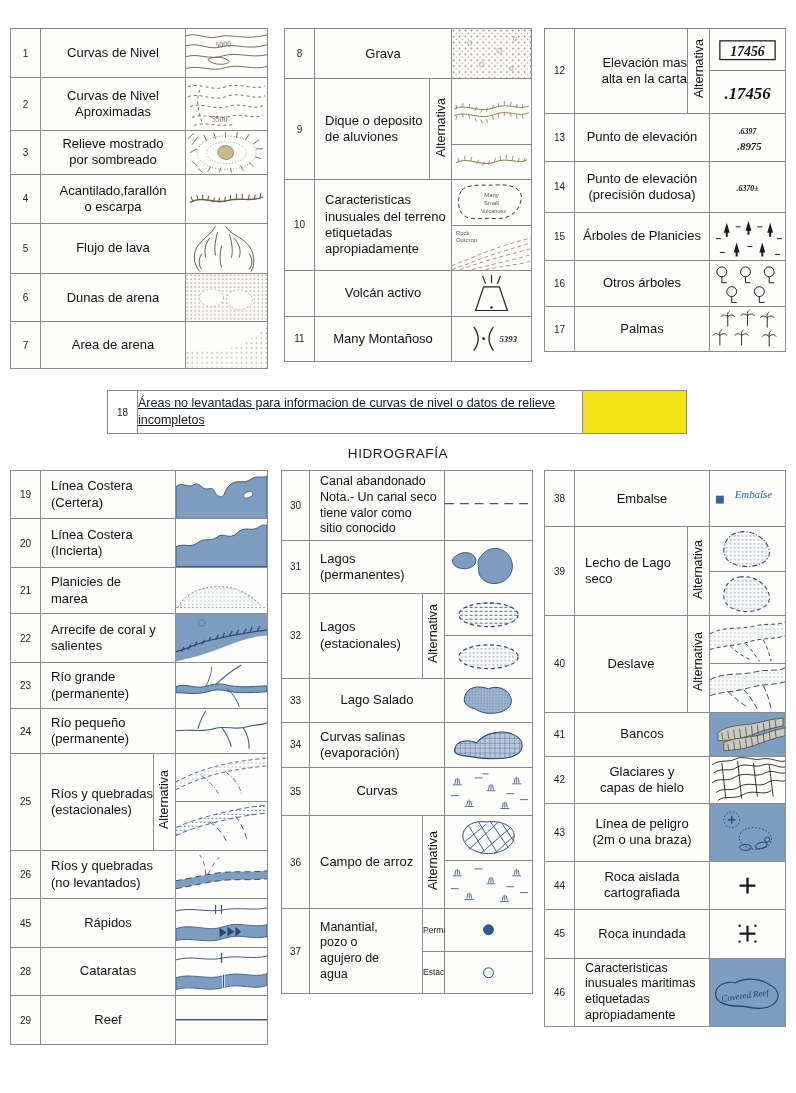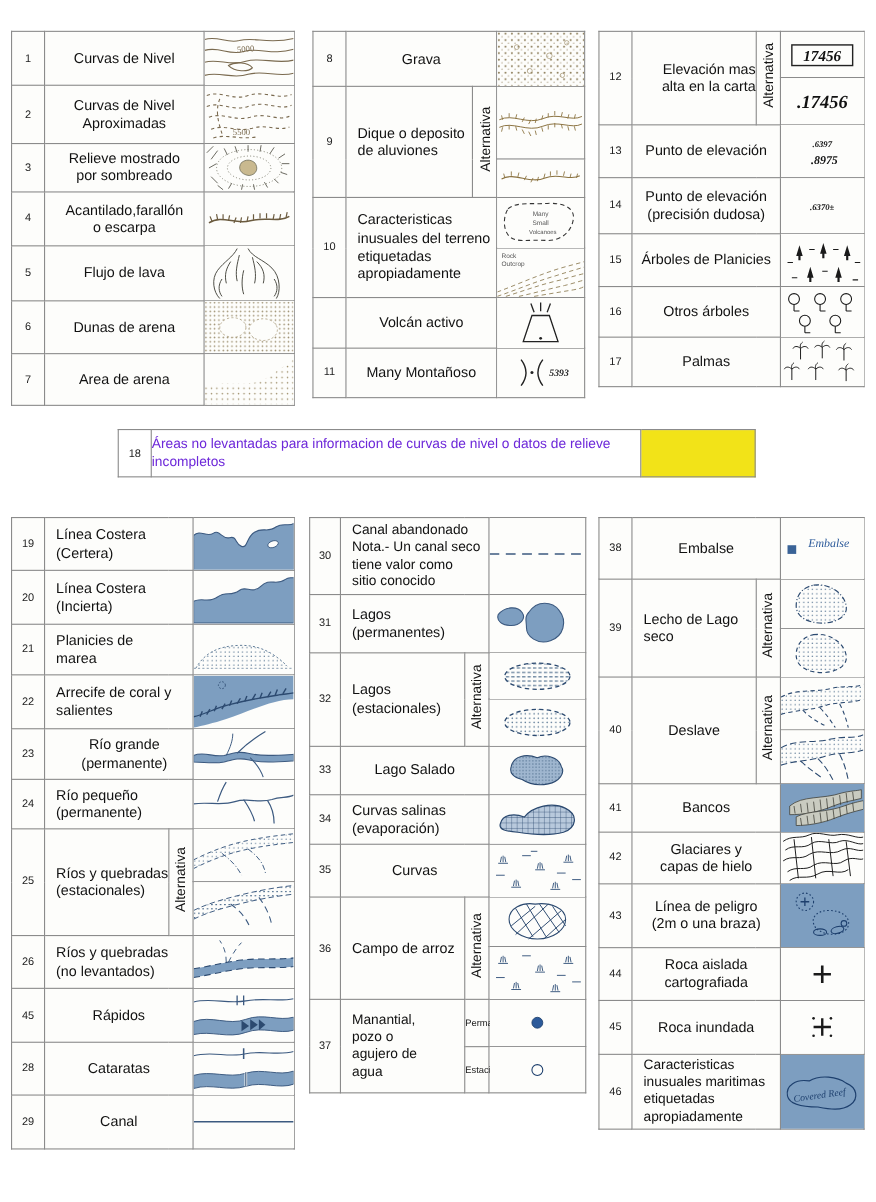--- a/index.html
+++ b/index.html
@@ -73,21 +73,21 @@
   .sublbl {
     font-size: 8.5px;
     text-align: center;
     color: #222;
     padding: 2px;
   }
 
   
   table.banner { position: absolute; border-collapse: collapse; table-layout: fixed; }
   table.banner td { border: 1px solid #8b8b8b; padding: 0; }
-  td.banner-txt { font-size: 12.5px; line-height: 1.35; padding: 4px 8px; color:#6d28d9; }
+  td.banner-txt { font-size: 12.5px; line-height: 1.35; padding: 4px 8px; color:#0f172a;text-decoration:underline; }
   td.banner-sw { background: #f2e318; }
 </style>
 </head>
 <body>
 
 <div class="page">
 
 
   <table class="legend" style="left:10px; top:28px; width:258px;">
     <colgroup>
@@ -542,20 +542,21 @@
       </colgroup>
     <tbody>
       <tr>
         <td class="num">18</td>
         <td class="banner-txt">Áreas no levantadas para informacion de curvas de nivel o datos de relieve incompletos</td>
         <td class="banner-sw"></td>
       </tr>
     </tbody>
   </table>
 
+  <div class="section-title" style="top:446px;left:0;">HIDROGRAFÍA</div>
 
   <table class="legend" style="left:10px; top:470px; width:258px;">
     <colgroup>
         <col style="width:30px">
         <col>
         <col style="width:22px">
         <col style="width:92px">
       </colgroup>
     <tbody>
       <tr style="height:48px">
@@ -608,21 +609,21 @@
               <path d="M6,38 l2,-5 M12,36 l3,-5 M19,33 l2,-5 M26,31 l3,-5 M33,28 l2,-5
                        M40,26 l3,-5 M47,24 l2,-5 M54,22 l3,-5 M61,21 l2,-5 M68,20 l3,-5
                        M75,18 l2,-5 M82,17 l3,-5"></path>
             </g>
             <circle cx="26" cy="9" r="3.2" fill="none" stroke="#2c4a70" stroke-width="0.8" stroke-dasharray="1.5 1.5"></circle>
           </svg>
         </td>
       </tr>
       <tr style="height:46px">
         <td class="num">23</td>
-        <td class="lbl lft" colspan="2" style="white-space: pre-line; text-align: center;">Río grande
+        <td class="lbl lft" colspan="2" style="white-space: pre-line;">Río grande
 (permanente)</td>
         <td class="sym">
           <svg viewBox="0 0 92 46" preserveAspectRatio="none">
             <path d="M0,24 C10,20 18,26 28,24 C36,22 42,20 50,22 C62,25 76,24 92,23 L92,29 C76,30 62,31 50,28 C42,26 36,28 28,30 C18,32 10,30 0,30 Z" fill="#7d9ec0" stroke="#3c5a80" stroke-width="1"></path>
             <path d="M40,22 C48,14 56,8 66,2" fill="none" stroke="#3c5a80" stroke-width="1.1"></path>
             <path d="M52,26 C58,32 62,38 64,44" fill="none" stroke="#3c5a80" stroke-width="1"></path>
             <path d="M30,24 C34,16 36,10 36,4" fill="none" stroke="#3c5a80" stroke-width="0.9"></path>
           </svg>
         </td>
       </tr>
@@ -720,21 +721,21 @@
             <path d="M0,12 C16,7 32,14 48,10 C64,7 78,12 92,8" fill="none" stroke="#3c5a80" stroke-width="1"></path>
             <path d="M46,5 l0,10" stroke="#3c5a80" stroke-width="1.4"></path>
             <path d="M0,30 C16,25 32,33 48,28 C64,23 78,31 92,26 L92,38 C78,43 64,35 48,40 C32,45 16,37 0,42 Z" fill="#7d9ec0" stroke="#3c5a80" stroke-width="0.9"></path>
             <path d="M48,27 l0,13" stroke="#fdfdfb" stroke-width="2.4"></path>
             <path d="M48,27 l0,13" stroke="#2c4a70" stroke-width="1"></path>
           </svg>
         </td>
       </tr>
       <tr style="height:48px">
         <td class="num">29</td>
-        <td class="lbl ctr" colspan="2">Canal</td>
+        <td class="lbl ctr" colspan="2">Reef</td>
         <td class="sym">
           <svg viewBox="0 0 92 48" preserveAspectRatio="none">
             <path d="M0,24 L92,24" stroke="#3c5a80" stroke-width="1.4" fill="none"></path>
           </svg>
         </td>
       </tr>
     </tbody>
   </table>
 
   <table class="legend" style="left:281px; top:470px; width:252px;">

